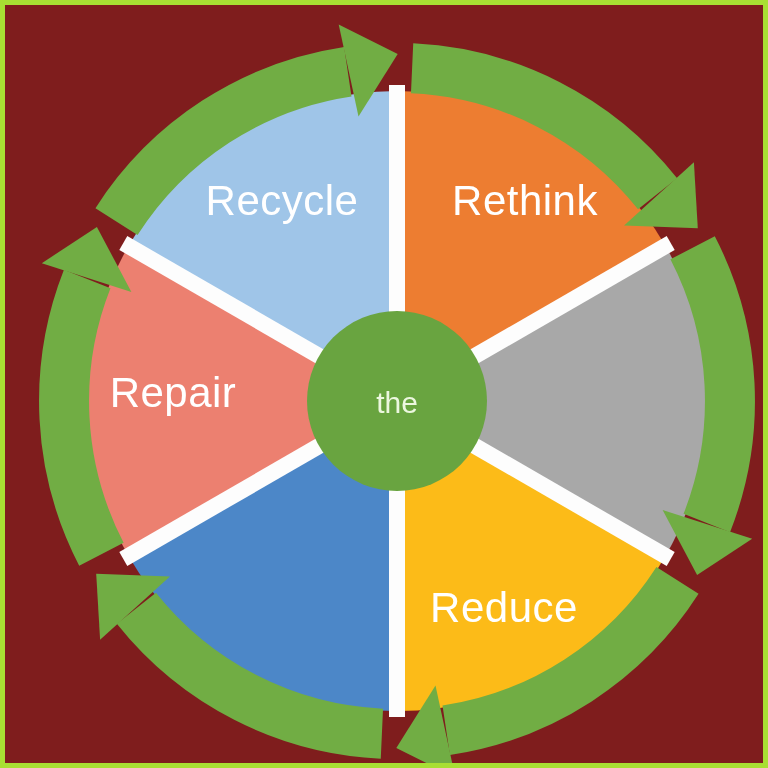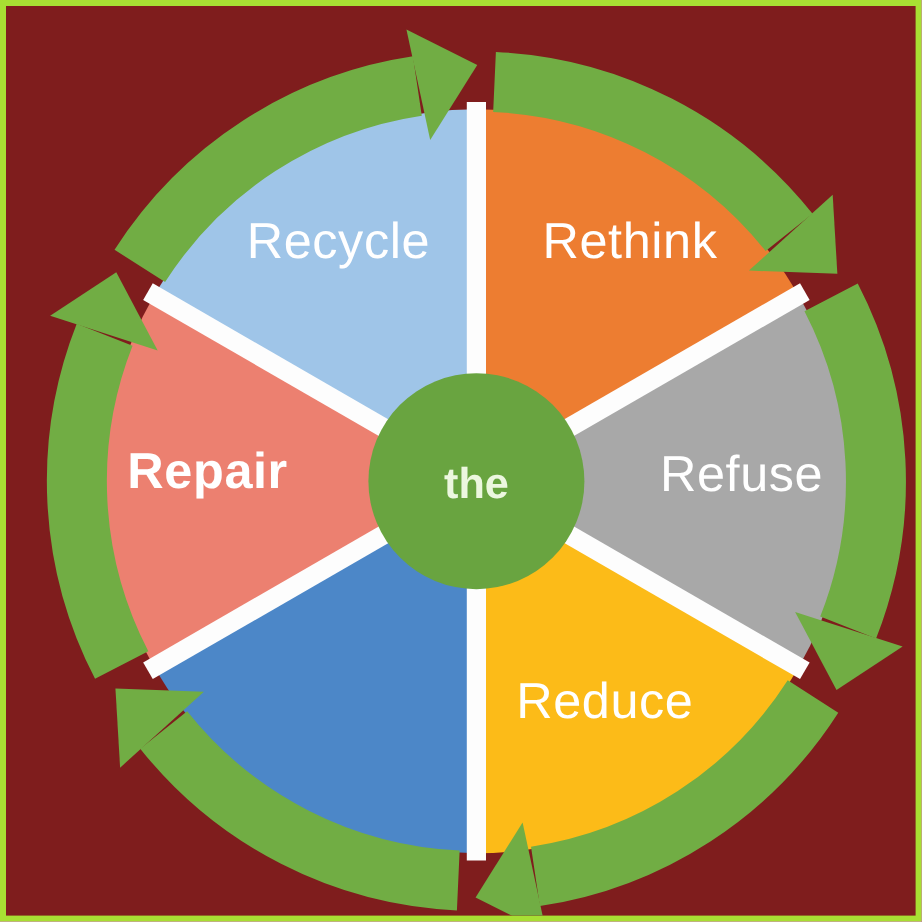--- a/index.html
+++ b/index.html
@@ -8,21 +8,21 @@
     border:5px solid #A8DF33;background:#FDFDFD;overflow:hidden;
     font-family:"Liberation Sans",sans-serif;
   }
   .frame svg{position:absolute;left:0;top:0;}
   .seg-label{
     position:absolute;transform:translate(-50%,-50%);
     font-size:42px;font-weight:400;color:#ffffff;white-space:nowrap;letter-spacing:.5px;
   }
   .center-label{
     position:absolute;left:392px;top:398px;transform:translate(-50%,-50%);
-    text-align:center;color:#ECF7DF;font-size:36px;line-height:1.45;font-weight:700;
+    text-align:center;color:#ECF7DF;font-size:30px;line-height:1.45;font-weight:400;
   }
 </style>
 </head>
 <body>
 
 <div class="frame" style="border-color: rgb(168, 223, 51); background: #7f1d1d; padding-left: 29px;">
   <svg id="wheel" width="768" height="768" viewBox="0 0 768 768">
       <path d="M 392 396 L 392 86 A 310 310 0 0 1 660.5 241 Z" fill="#ED7D31"></path>
       <path d="M 392 396 L 660.5 241 A 310 310 0 0 1 660.5 551 Z" fill="#A8A8A8"></path>
       <path d="M 392 396 L 660.5 551 A 310 310 0 0 1 392 706 Z" fill="#FCBB18"></path>
@@ -45,20 +45,19 @@
       <polygon points="95.1,634.7 91.2,568.8 164.9,571.5" fill="#71AD44"></polygon>
       <path d="M 96.4 549.2 A 333 333 0 0 1 82.2 274" fill="none" stroke="#71AD44" stroke-width="50"></path>
       <polygon points="36.8,258.2 91.9,221.9 126.4,287.1" fill="#71AD44"></polygon>
       <path d="M 111.5 216.6 A 333 333 0 0 1 342.8 66.7" fill="none" stroke="#71AD44" stroke-width="50"></path>
       <polygon points="333.7,19.5 392.7,49.1 353.5,111.6" fill="#71AD44"></polygon>
       <circle cx="392" cy="396" r="90" fill="#69A440"></circle>
     </svg>
 
   <div class="seg-label" style="left: 277px; top: 196px; color: rgb(255, 255, 255);">Recycle</div>
   <div class="seg-label" style="left: 500px; top: 196px; color: rgb(255, 255, 255); margin-left: 20px;">Rethink</div>
-  <div class="seg-label" style="left: 613px; top: 390px; color: rgb(255, 255, 255);">Refuse</div>
-  <div class="seg-label" style="left: 499px; top: 579px; color: rgb(255, 255, 255); text-align: center;">Reduce</div>
-  <div class="seg-label" style="left: 168px; top: 388px; color: rgb(255, 255, 255); font-weight: bold;">Repair</div>
+  <div class="seg-label" style="left: 499px; top: 603px; color: rgb(255, 255, 255); text-align: center;">Reduce</div>
+  <div class="seg-label" style="left: 168px; top: 388px; color: rgb(255, 255, 255);">Repair</div>
 
   <div class="center-label" style="color: rgb(236, 247, 223);">
     <div>the</div>
   </div>
 </div>
 
 </body></html>

